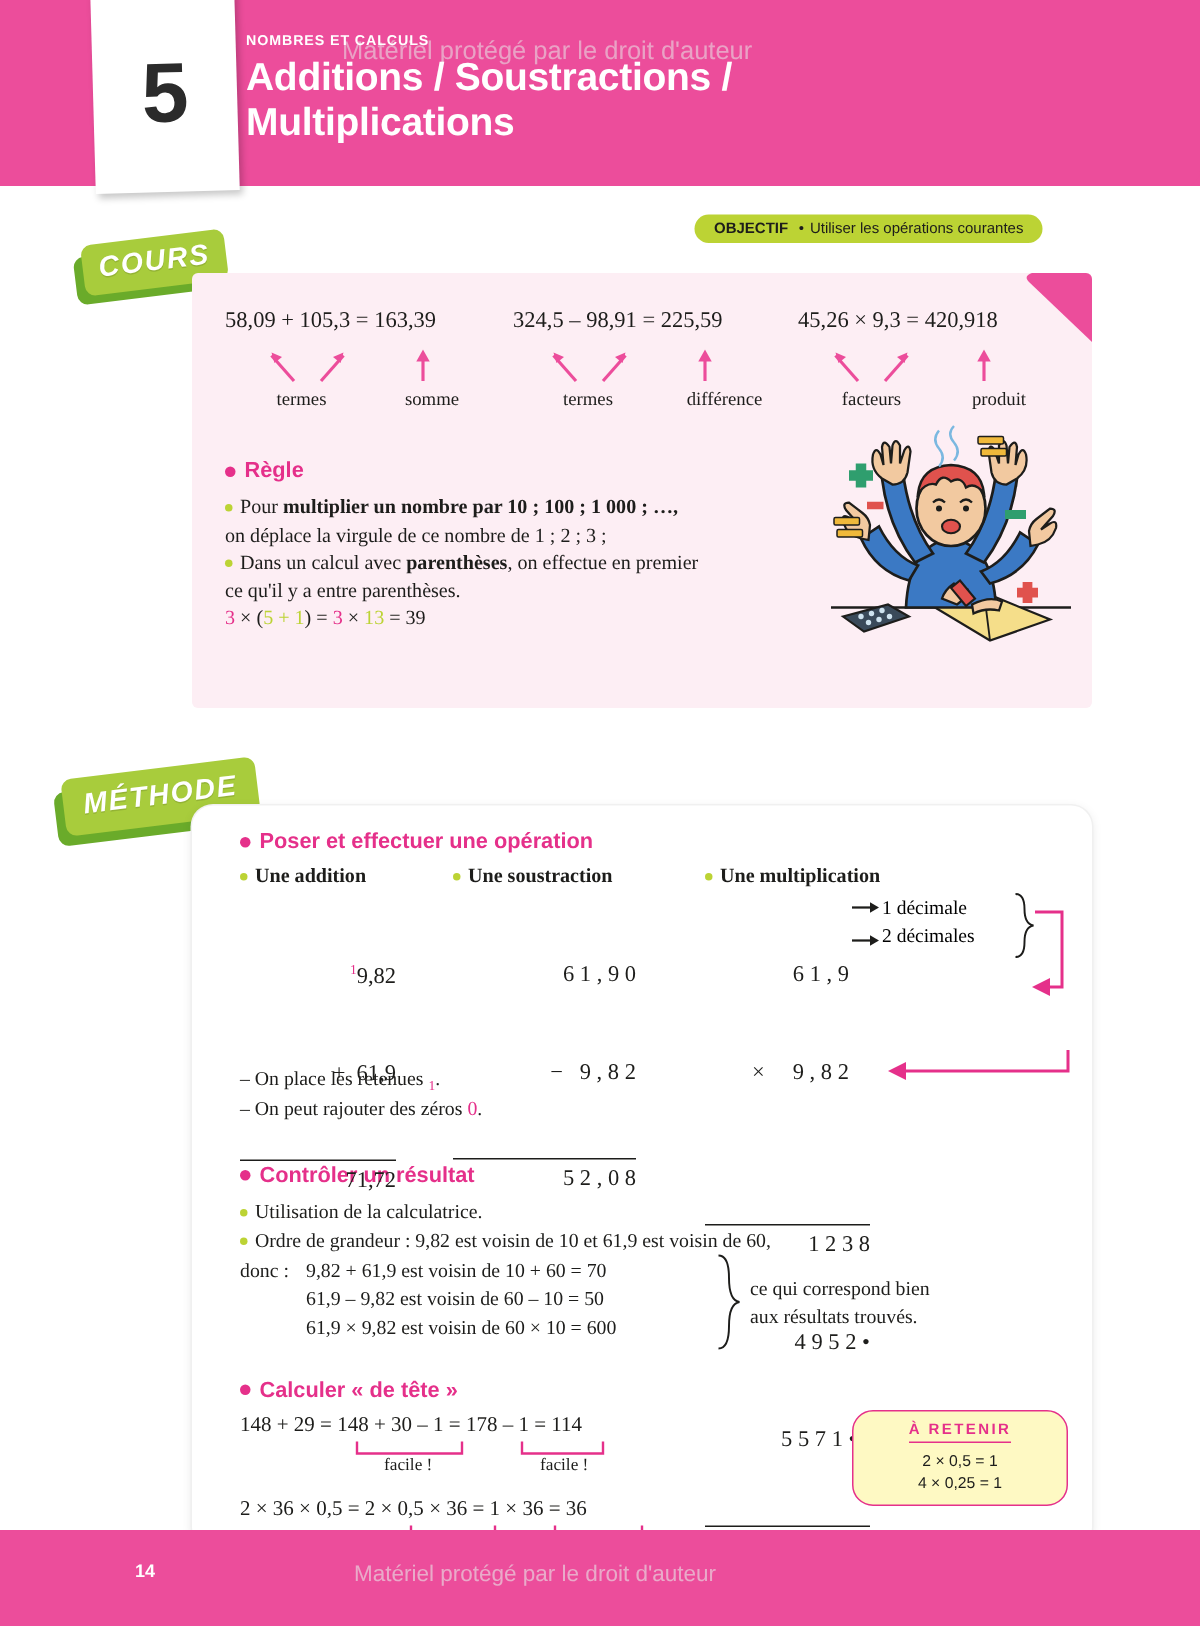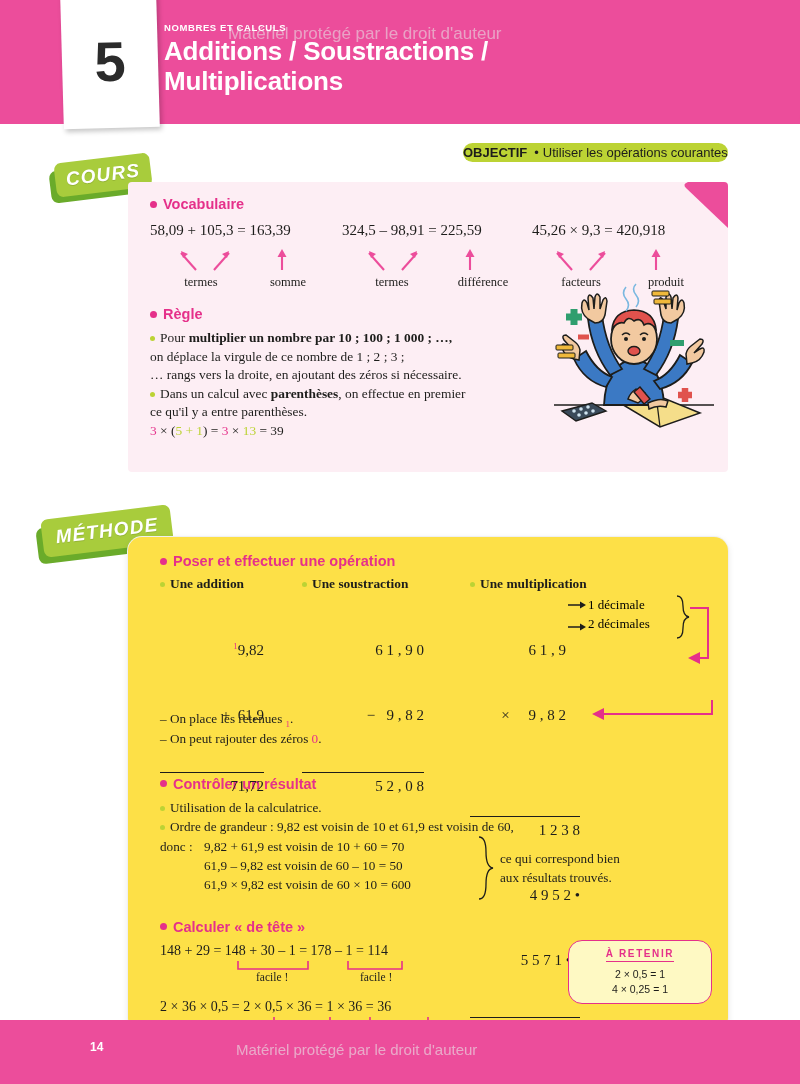--- a/index.html
+++ b/index.html
@@ -45,22 +45,22 @@
 
   
   .body-white{
     position:absolute;left:0;top:124px;width:800px;height:896px;background:#ffffff;
   }
 
   
   .objectif{
     position:absolute;left:463px;top:143px;height:19px;
     background:#bcd334;border-radius:10px;
-    display:flex;align-items:center;padding:0 0;
-    font-size:13px;color:#1d1d1b;white-space:nowrap;
+    display:flex;align-items:center;padding:0 13px;
+    font-size:10px;color:#1d1d1b;white-space:nowrap;
   }
   .objectif b{font-weight:bold;margin-right:3px;}
 
   
   .tab{
     position:absolute;
     font-family:"Liberation Sans", sans-serif;
     font-weight:bold;font-style:italic;color:#ffffff;
     letter-spacing:1.2px;
     display:flex;align-items:center;justify-content:center;
@@ -120,21 +120,21 @@
   }
   .regle-txt b{font-weight:bold;}
   .eq-pink{color:#e5308a;}
   .eq-green{color:#bcd334;}
 
   .illus{position:absolute;right:10px;top:95px;width:170px;height:165px;}
 
   
   .methode-card{
     position:absolute;left:128px;top:537px;width:600px;height:495px;
-    background:#fde047;border-radius:14px;
+    background:#ffffff;border-radius:14px;
     box-shadow:0 0 0 1px #f0f0f0, 0 2px 7px rgba(0,0,0,.10);
   }
   .m-inner{position:absolute;left:32px;top:16px;right:18px;}
 
   .msub{
     font-family:"Liberation Serif", serif;font-size:13.4px;font-weight:bold;color:#1d1d1b;
   }
   .mono-op{
     font-family:"Liberation Serif", serif;font-size:15px;color:#1d1d1b;
     line-height:1.45;white-space:pre;
@@ -209,24 +209,20 @@
 
   <div class="cours-box">
     <div class="corner-fold-round">
       <svg width="46" height="46" viewBox="0 0 46 46">
         <path d="M46 0 L46 46 L6 46 Q0 46 0 40 L0 0 Z" fill="#fdeef4"></path>
         <path d="M46 0 L46 46 L4 6 Q0 2 6 0 Z" fill="#ec4d9b"></path>
       </svg>
     </div>
 
     <div class="vocab-wrap">
-      <div class="sec-head">
-        <span class="dot"></span>
-        <span>Vocabulaire</span>
-      </div>
 
       <div class="vocab-row">
 
         <div class="vocab-group" style="width:192px;">
           <div class="vocab-eq">58,09 + 105,3 = 163,39</div>
           <svg class="arrowsvg" width="192" height="40">
             <g stroke="#ec4d9b" stroke-width="2.1" fill="none">
               <path d="M46 30 L31 13"></path>
                 <path d="M64 30 L79 13"></path>
                 <path d="M132 30 L132 12"></path>
@@ -288,21 +284,20 @@
 
     <div class="regle-wrap">
       <div class="sec-head">
         <span class="dot"></span>
         <span>Règle</span>
       </div>
 
       <div class="regle-txt">
         <span class="sub-dot"></span><span>Pour </span><b>multiplier un nombre par 10 ; 100 ; 1 000 ; …,</b><br>
         <span>on déplace la virgule de ce nombre de 1 ; 2 ; 3 ;</span><br>
-        <span>… rangs vers la droite, en ajoutant des zéros si nécessaire.</span>
       </div>
 
       <div class="regle-txt" style="margin-top:0;">
         <span class="sub-dot"></span><span>Dans un calcul avec </span><b>parenthèses</b><span>, on effectue en premier</span><br>
         <span>ce qu'il y a entre parenthèses.</span><br>
         <span class="eq-pink">3</span><span> × (</span><span class="eq-green">5 + 1</span><span>) = </span><span class="eq-pink">3</span><span> × </span><span class="eq-green">13</span><span> = 39</span>
       </div>
     </div>
 
     <div class="illus">

